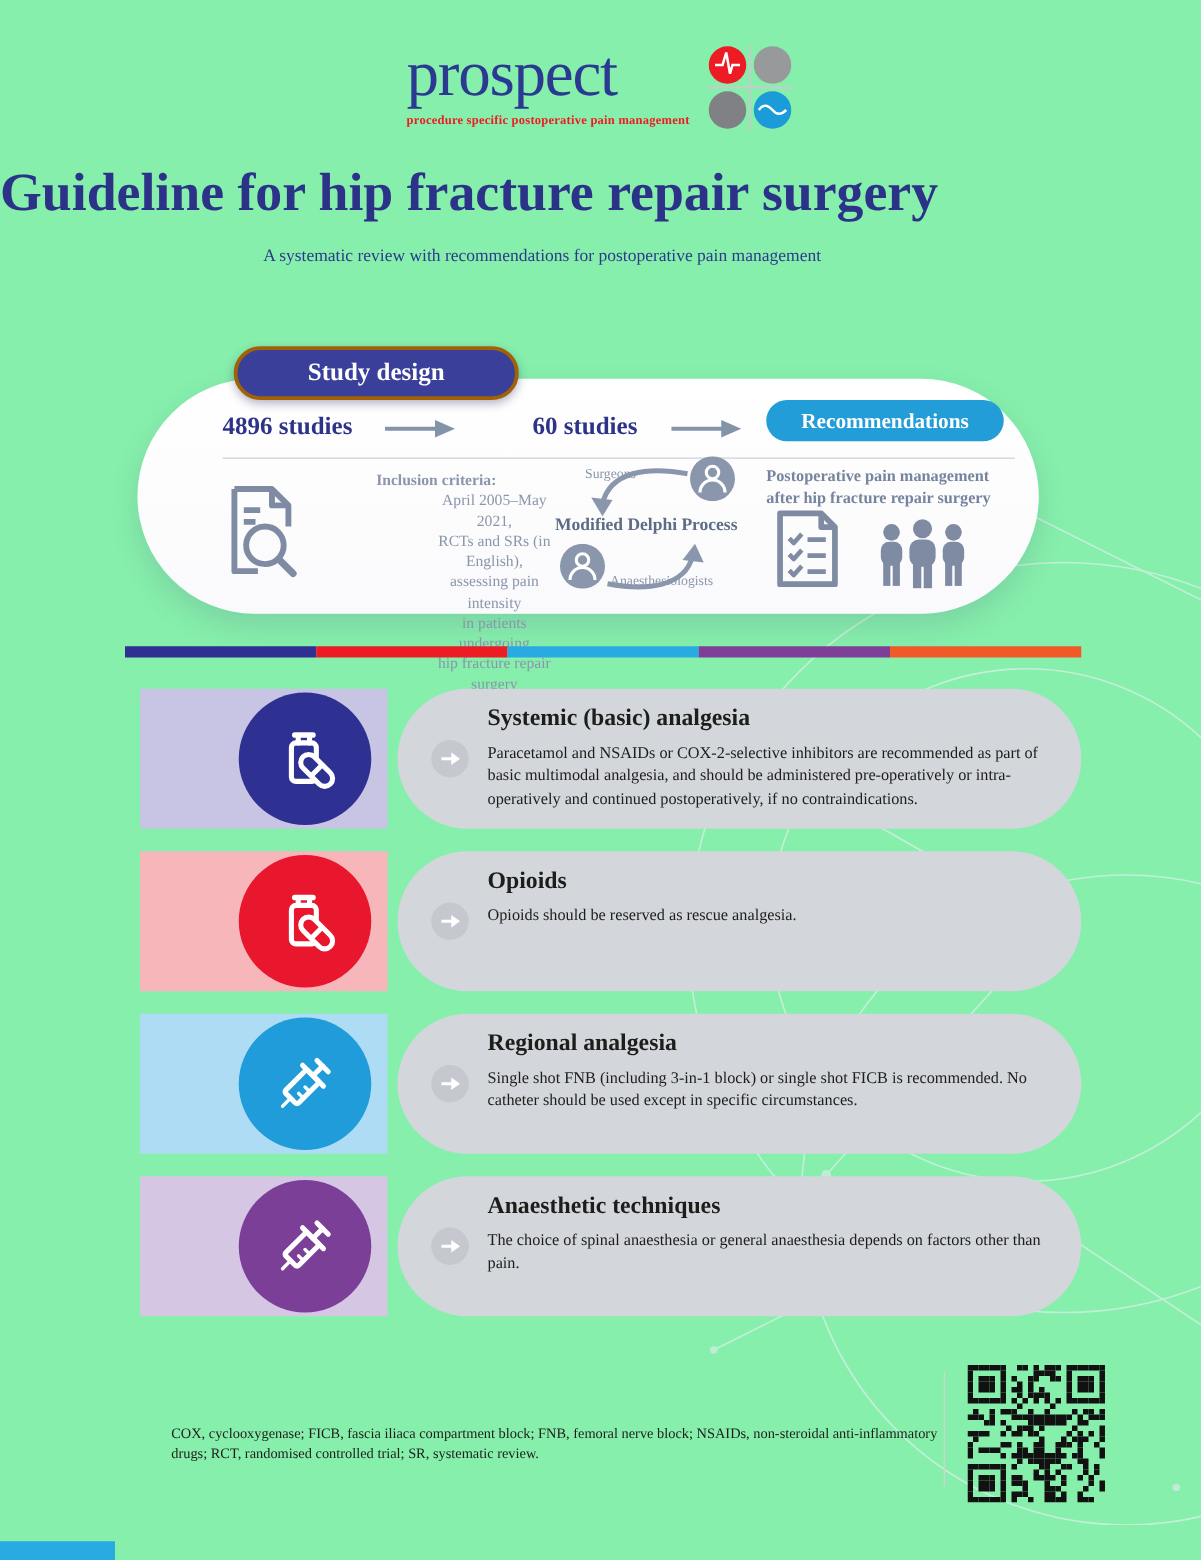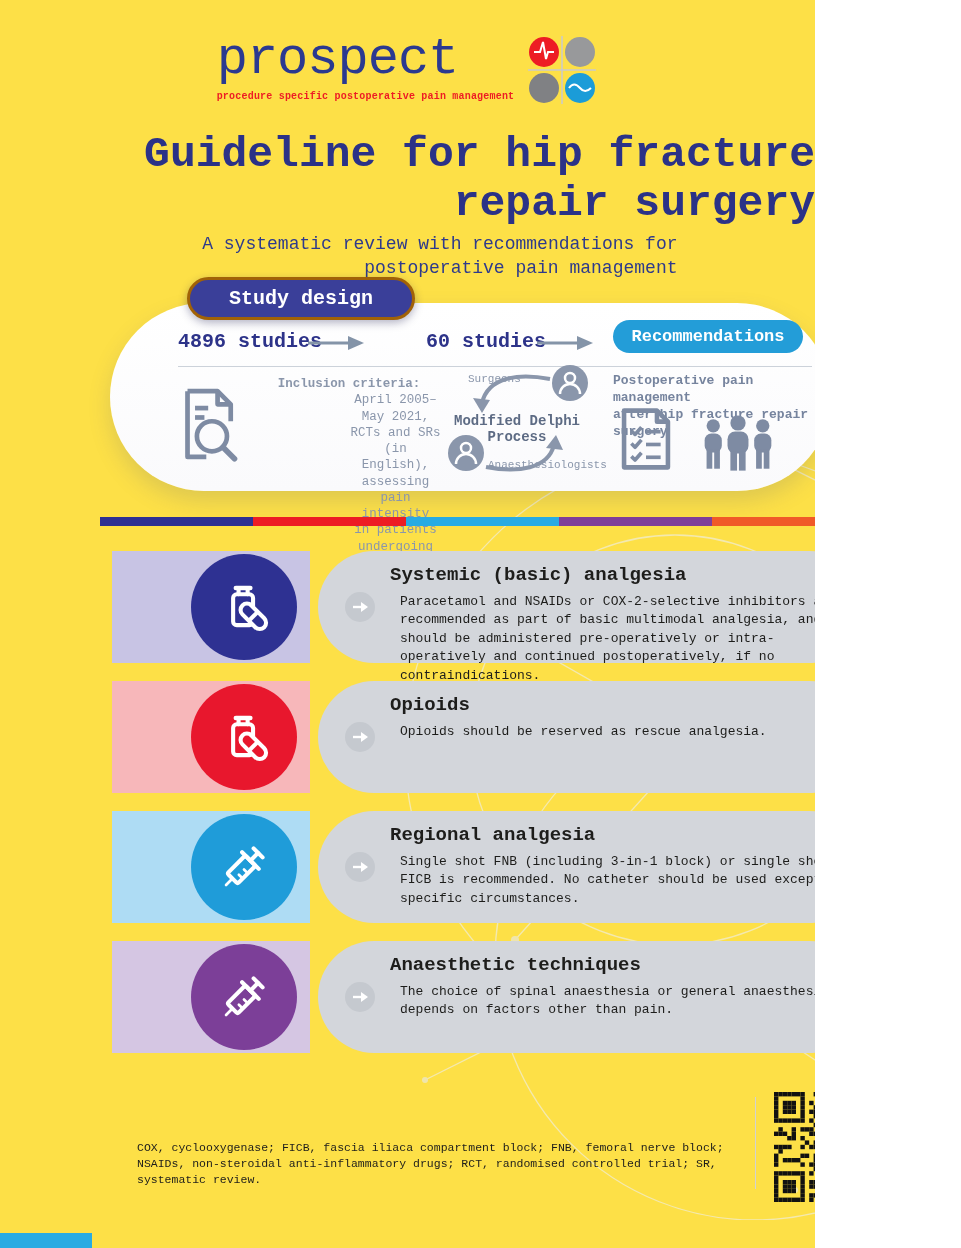--- a/index.html
+++ b/index.html
@@ -1,28 +1,28 @@
 <!DOCTYPE html>
 <html><head>
 <meta charset="utf-8">
 <style>
   html,body{margin:0;padding:0;background:#fff;}
-  .page{position:relative;width:815px;height:1248px;background:#fde047;overflow:hidden;
-        font-family:Liberation Mono, monospace;color:#1d1d1b;}
+  .page{position:relative;width:961px;height:1248px;background:#86efac;overflow:hidden;
+        font-family:Liberation Serif, serif;color:#1d1d1b;}
   .bg-net{position:absolute;right:-70px;top:320px;opacity:.6;z-index:0;}
   
   .logo{position:absolute;top:34px;left:0;width:100%;display:flex;justify-content:center;
         align-items:flex-start;gap:12px;z-index:2;}
   .logo-word{font-size:52px;line-height:1;color:#2b3990;letter-spacing:-1px;font-weight:400;}
   .logo-tag{font-size:10px;color:#ed1c24;margin-top:5px;letter-spacing:.2px;font-weight:700;}
   
-  .title{position:absolute;top:130px;left:0;width:100%;text-align:right;font-size:43px;
+  .title{position:absolute;top:130px;left:0;width:100%;text-align:left;font-size:43px;
          font-weight:700;color:#2b3287;z-index:2;}
   .subtitle{position:absolute;top:197px;left:50%;transform:translateX(-50%);width:540px;
-            text-align:right;font-size:18px;color:#2e3a8c;line-height:1.35;z-index:2;margin-top:35px;}
+            text-align:left;font-size:14px;color:#2e3a8c;line-height:1.35;z-index:2;}
   
   .badge-study{position:absolute;left:187px;top:277px;width:222px;height:37px;background:#3a3f99;
      border:3px solid #a16207;border-radius:23px;box-shadow:0 3px 8px rgba(40,40,90,.35);
      display:flex;align-items:center;justify-content:center;color:#fff;font-weight:700;
      font-size:20px;z-index:4;}
   .panel{position:absolute;left:110px;top:303px;width:721px;height:188px;
      background:linear-gradient(#ffffff,#fafafc);border-radius:94px;
      box-shadow:0 10px 22px rgba(80,90,120,.18);z-index:2;}
   .panel *{position:absolute;}
   .flow-step{font-size:20px;font-weight:700;color:#2d3389;white-space:nowrap;}
@@ -52,21 +52,21 @@
   
   .sec{position:absolute;left:0;width:961px;height:112px;z-index:2;}
   .sec-strip{position:absolute;left:112px;top:0;width:198px;height:112px;background:var(--strip);}
   .sec-circle{position:absolute;left:191px;top:3px;width:106px;height:106px;border-radius:50%;
       background:var(--circle);display:flex;align-items:center;justify-content:center;}
   .sec-panel{position:absolute;left:318px;top:0;width:547px;height:112px;background:#d3d6db;
       border-radius:56px;}
   .sec-arrow{position:absolute;left:27px;top:41px;width:30px;height:30px;border-radius:50%;
       background:#c5c9cf;display:flex;align-items:center;justify-content:center;}
   .sec-title{position:absolute;left:72px;top:13px;font-size:19px;font-weight:700;color:#1d1d1b;}
-  .sec-body{position:absolute;left:72px;top:42px;width:460px;font-size:13px;line-height:1.42;color:#1d1d1b;margin-left:10px;}
+  .sec-body{position:absolute;left:72px;top:42px;width:460px;font-size:13px;line-height:1.42;color:#1d1d1b;}
   
   .cite{position:absolute;left:112px;top:1099px;width:628px;font-size:11.5px;line-height:1.38;z-index:2;}
   .abbr{position:absolute;left:124px;top:1140px;width:628px;font-size:11.5px;line-height:1.38;z-index:2;margin-left:13px;}
   .footer-divider{position:absolute;left:755px;top:1097px;width:1px;height:92px;background:#d2d2d2;z-index:2;}
   .qr{position:absolute;left:774px;top:1092px;width:110px;height:110px;z-index:2;}
   .corner-bar{position:absolute;left:0;top:1233px;width:92px;height:15px;background:#29abe2;z-index:2;}
 </style>
 </head>
 <body>
 

